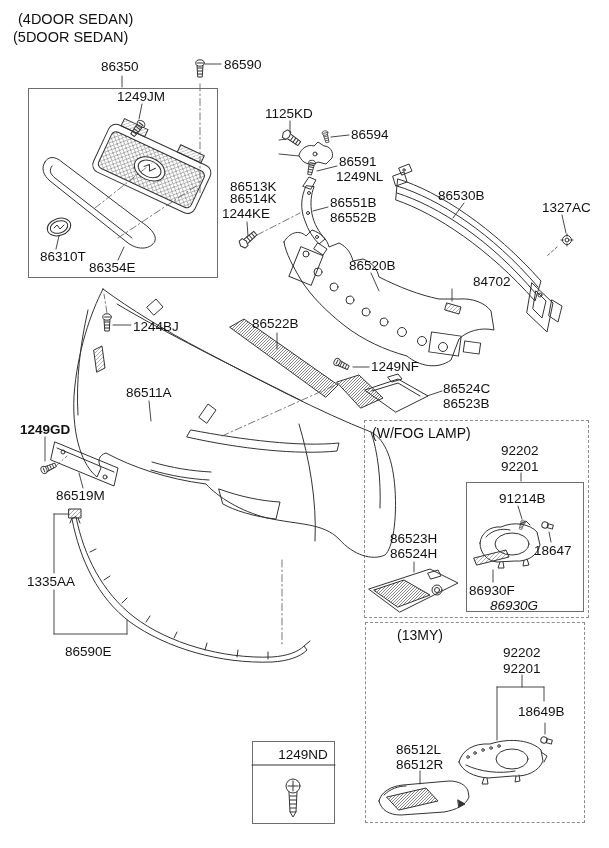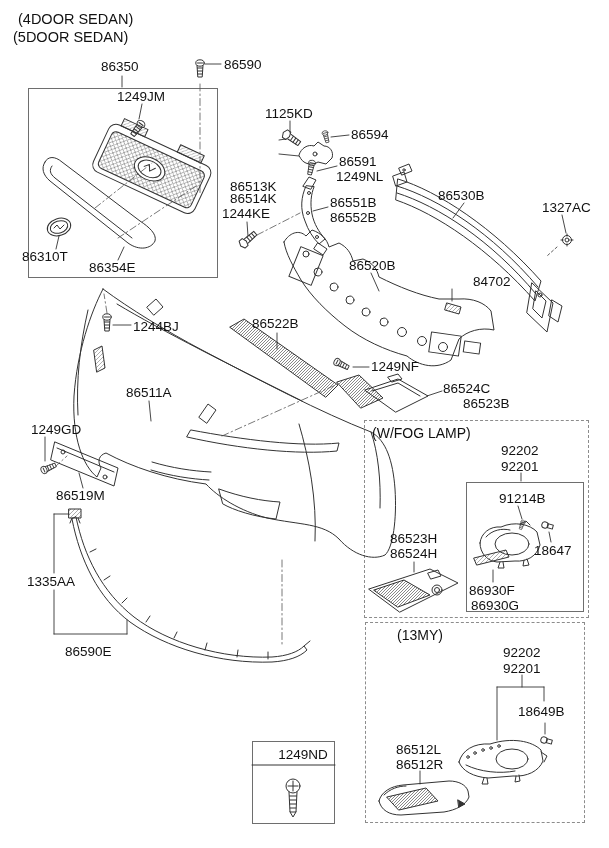--- a/index.html
+++ b/index.html
@@ -324,42 +324,42 @@
   <div class="lbl" style="left:351px; top:128px;">86594</div>
   <div class="lbl" style="left:339px; top:155px;">86591</div>
   <div class="lbl" style="left:336px; top:170px;">1249NL</div>
   <div class="lbl" style="left:438px; top:189px;">86530B</div>
   <div class="lbl" style="left:542px; top:201px;">1327AC</div>
   <div class="lbl" style="left:222px; top:207px;">1244KE</div>
   <div class="lbl" style="left:330px; top:196px;">86551B</div>
   <div class="lbl" style="left:330px; top:211px;">86552B</div>
   <div class="lbl" style="left:349px; top:259px;">86520B</div>
   <div class="lbl" style="left:436px; top:275px;margin-left:37px;">84702</div>
-  <div class="lbl" style="left:22px;  top:250px;">86310T</div>
+  <div class="lbl" style="left:40px;  top:250px;">86310T</div>
   <div class="lbl" style="left:89px;  top:261px;">86354E</div>
   <div class="lbl" style="left:252px; top:317px;">86522B</div>
   <div class="lbl" style="left:133px; top:320px;">1244BJ</div>
   <div class="lbl" style="left:126px; top:386px;">86511A</div>
   <div class="lbl" style="left:371px; top:360px;">1249NF</div>
   <div class="lbl" style="left:443px; top:382px;">86524C</div>
-  <div class="lbl" style="left:443px; top:397px;margin-left:20px;">86523B</div>
-  <div class="lbl" style="left:31px;  top:423px;">1249GD</div>
+  <div class="lbl" style="left:443px; top:397px;">86523B</div>
+  <div class="lbl" style="left:20px;  top:423px;font-weight:bold;">1249GD</div>
   <div class="lbl" style="left:56px;  top:489px;">86519M</div>
   <div class="lbl" style="left:27px;  top:575px;">1335AA</div>
   <div class="lbl" style="left:65px;  top:645px;">86590E</div>
 
   <div class="subhdr" style="left:372px; top:426px;">(W/FOG LAMP)</div>
   <div class="lbl" style="left:501px; top:444px;">92202</div>
   <div class="lbl" style="left:501px; top:460px;">92201</div>
   <div class="lbl" style="left:499px; top:492px;">91214B</div>
   <div class="lbl" style="left:534px; top:544px;">18647</div>
   <div class="lbl" style="left:390px; top:532px;">86523H</div>
   <div class="lbl" style="left:390px; top:547px;">86524H</div>
   <div class="lbl" style="left:469px; top:584px;">86930F</div>
-  <div class="lbl" style="left:471px; top:599px;">86930G</div>
+  <div class="lbl" style="left:490px; top:599px;font-style:italic;">86930G</div>
 
   <div class="subhdr" style="left:388px; top:628px;margin-left:9px;">(13MY)</div>
   <div class="lbl" style="left:503px; top:646px;">92202</div>
   <div class="lbl" style="left:503px; top:662px;">92201</div>
   <div class="lbl" style="left:518px; top:705px;">18649B</div>
   <div class="lbl" style="left:396px; top:743px;">86512L</div>
   <div class="lbl" style="left:396px; top:758px;">86512R</div>
 
   <div class="hw-header" style="left:252px; top:748px; width:102px;">1249ND</div>
 

